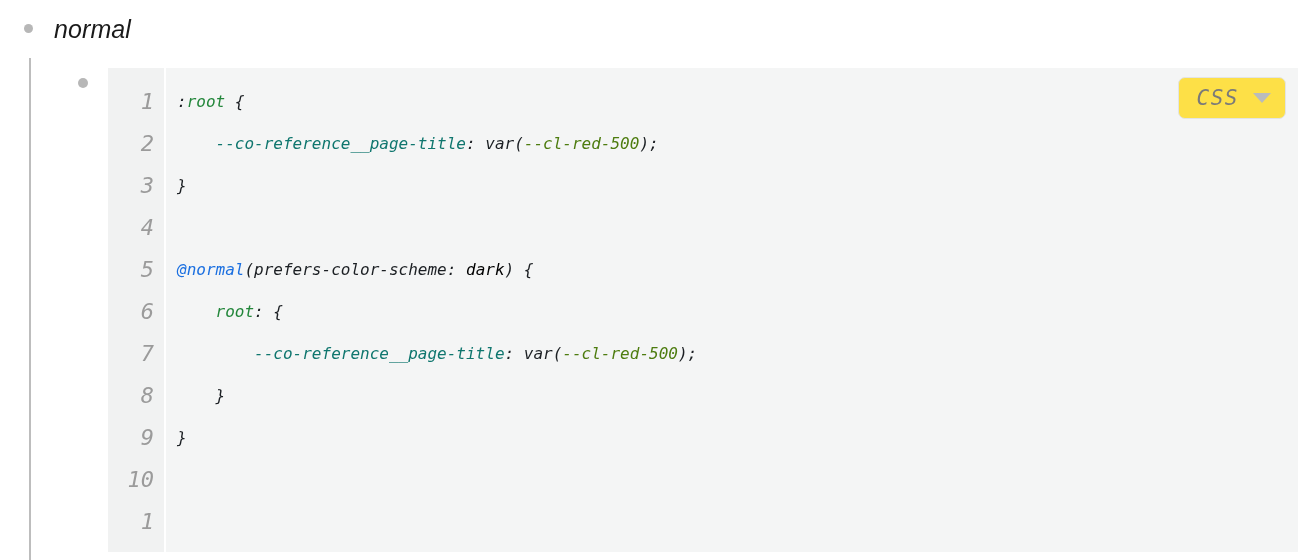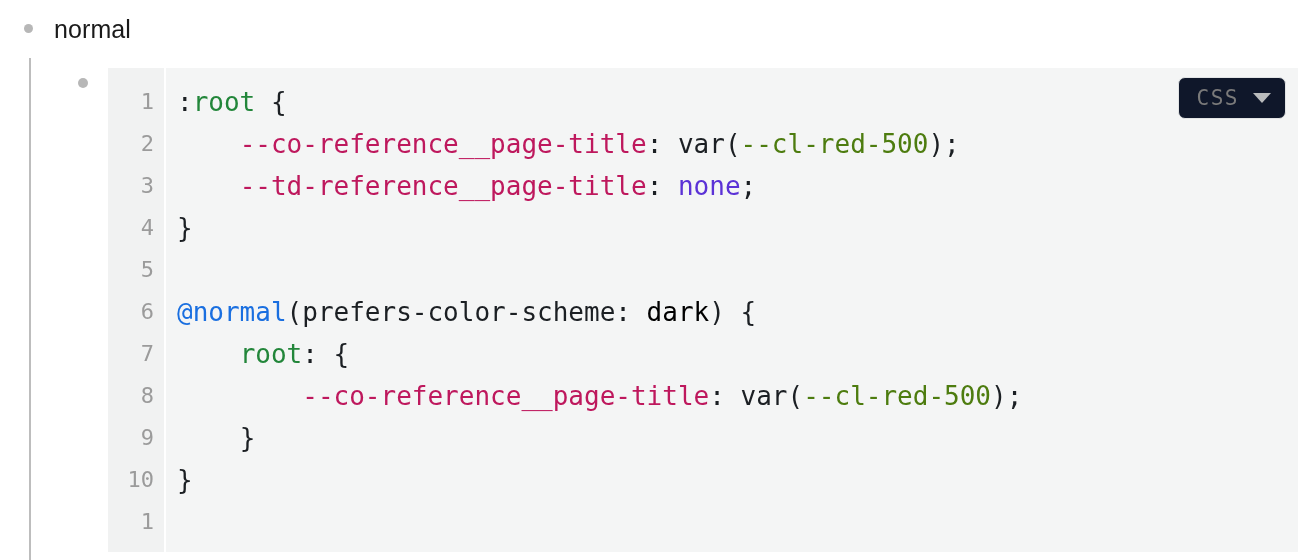--- a/index.html
+++ b/index.html
@@ -13,20 +13,21 @@
     overflow: hidden;
     font-family: "Liberation Sans", sans-serif;
     -webkit-font-smoothing: antialiased;
   }
 
   
   .outline {
     position: relative;
     width: 1298px;
     height: 436px;
+    font-style: italic;
   }
 
   .bullet {
     width: 9px;
     height: 9px;
     border-radius: 50%;
     background: #b7b7b7;
     flex: 0 0 auto;
   }
 
@@ -105,47 +106,47 @@
   .code-area {
     flex: 1 1 auto;
     padding-top: 13px;
     padding-left: 11px;
     overflow: hidden;
   }
 
   .code-area .cl {
     display: block;
     font-family: "DejaVu Sans Mono", "Liberation Mono", monospace;
-    font-size: 26px;
+    font-size: 16px;
     line-height: 42px;
     height: 42px;
     white-space: pre;
     color: #24292e;
   }
 
   
   .t-plain    { color: #1b1f23; }
   .t-selector { color: #22863a; }
   .t-var      { color: #4d7c0f; }
-  .t-prop     { color: #be185d; }
+  .t-prop     { color: #0f766e; }
   .t-number   { color: #176f45; }
   .t-keyword  { color: #5b32d6; }
   .t-atrule   { color: #1a6fe0; }
   .t-value    { color: #000000; }
   .t-punct    { color: #1b1f23; }
 
   
   .lang-badge {
     position: absolute;
     right: 12px;
     top: 9px;
     display: flex;
     align-items: center;
     gap: 14px;
-    background: #0f172a;
+    background: #fde047;
     border: 1px solid #e2e4e5;
     border-radius: 7px;
     padding: 8px 14px 8px 18px;
     box-sizing: border-box;
     height: 42px;
     cursor: pointer;
     user-select: none;
   }
 
   .lang-badge .lang-text {
@@ -190,21 +191,20 @@
           <span class="ln">7</span>
           <span class="ln">8</span>
           <span class="ln">9</span>
           <span class="ln">10</span>
           <span class="ln">1</span>
         </div>
 
       <div class="code-area">
           <span class="cl"><span class="t-punct">:</span><span class="t-selector">root</span><span class="t-punct"> {</span></span>
           <span class="cl"><span class="t-plain">    </span><span class="t-prop">--co-reference__page-title</span><span class="t-punct">: </span><span class="t-plain">var(</span><span class="t-var">--cl-red-500</span><span class="t-punct">);</span></span>
-          <span class="cl"><span class="t-plain">    </span><span class="t-prop">--td-reference__page-title</span><span class="t-punct">: </span><span class="t-keyword">none</span><span class="t-punct">;</span></span>
           <span class="cl"><span class="t-punct">}</span></span>
           <span class="cl">​</span>
           <span class="cl"><span class="t-atrule">@normal</span><span class="t-plain">(prefers-color-scheme: </span><span class="t-value">dark</span><span class="t-plain">) {</span></span>
           <span class="cl"><span class="t-plain">    </span><span class="t-selector">root</span><span class="t-punct">: {</span></span>
           <span class="cl"><span class="t-plain">        </span><span class="t-prop">--co-reference__page-title</span><span class="t-punct">: </span><span class="t-plain">var(</span><span class="t-var">--cl-red-500</span><span class="t-punct">);</span></span>
           <span class="cl"><span class="t-plain">    </span><span class="t-punct">}</span></span>
           <span class="cl"><span class="t-punct">}</span></span>
         </div>
 
     </div>

